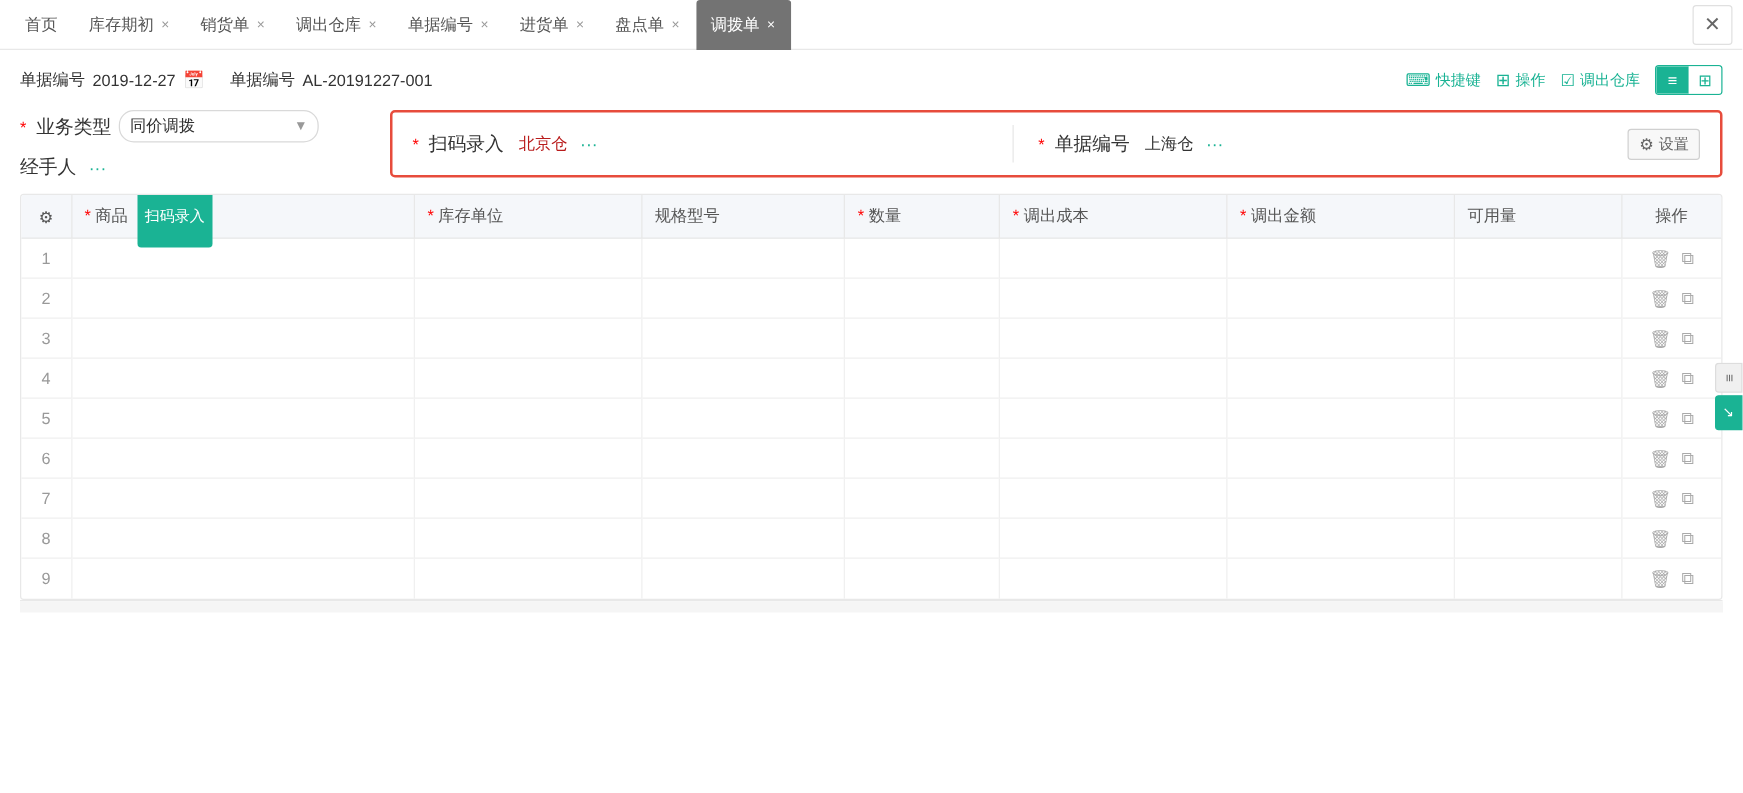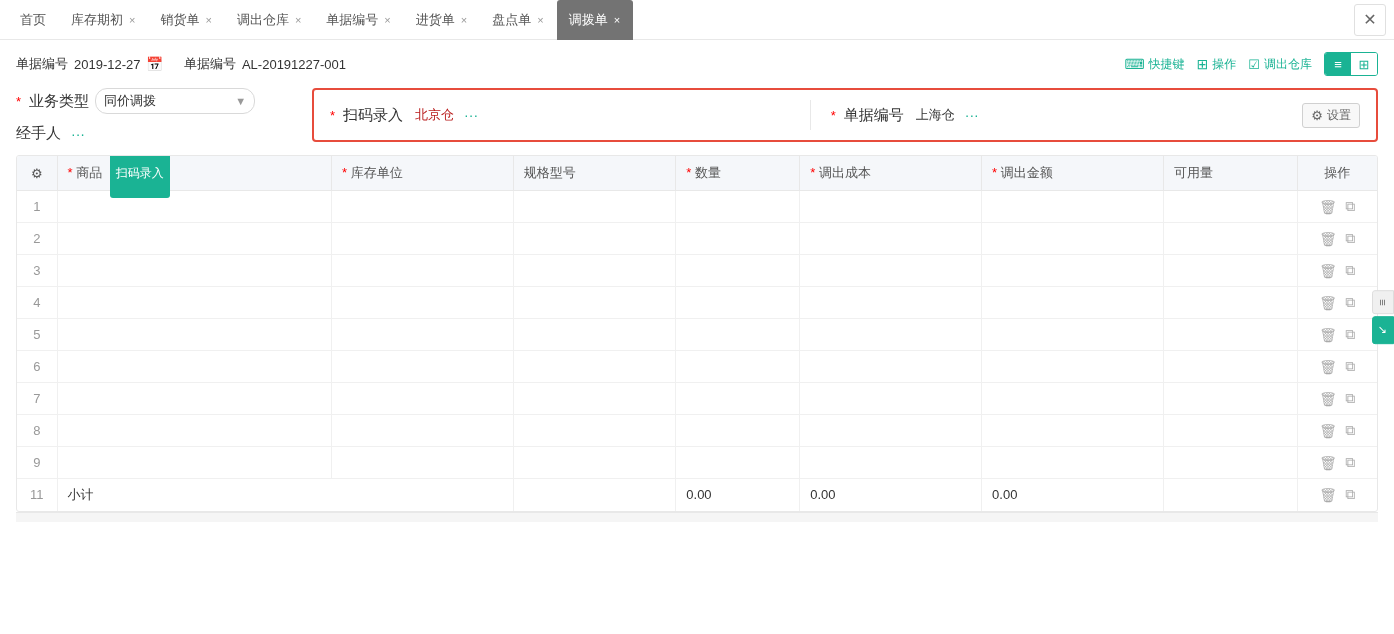--- a/index.html
+++ b/index.html
@@ -602,35 +602,20 @@
       <td></td>
       <td></td>
       <td></td>
       <td class="op-col">
         <div class="op-icons">
           <span class="op-icon">🗑</span>
           <span class="op-icon">⧉</span>
         </div>
       </td>
     </tr>
-          <tr>
-      <td class="row-num subtotal-row">11</td>
-      <td class="subtotal-row" colspan="2">小计</td>
-      <td class="subtotal-row"></td>
-      <td class="subtotal-row">0.00</td>
-      <td class="subtotal-row">0.00</td>
-      <td class="subtotal-row">0.00</td>
-      <td class="subtotal-row"></td>
-      <td class="op-col subtotal-row">
-        <div class="op-icons">
-          <span class="op-icon">🗑</span>
-          <span class="op-icon">⧉</span>
-        </div>
-      </td>
-    </tr>
         </tbody>
     </table>
   </div>
 
   <div class="bottom-scroll">
     <div class="bottom-scroll-inner"></div>
   </div>
 </div>
 
 <div class="right-float">

